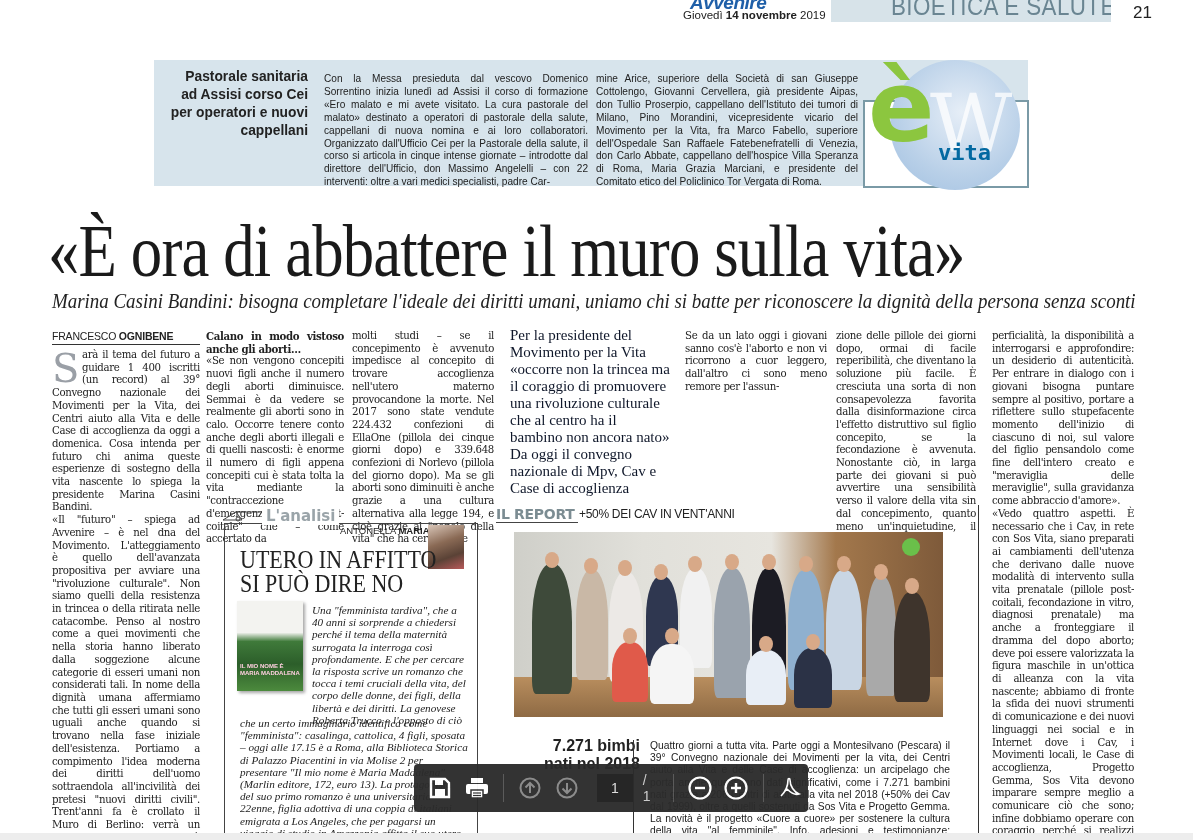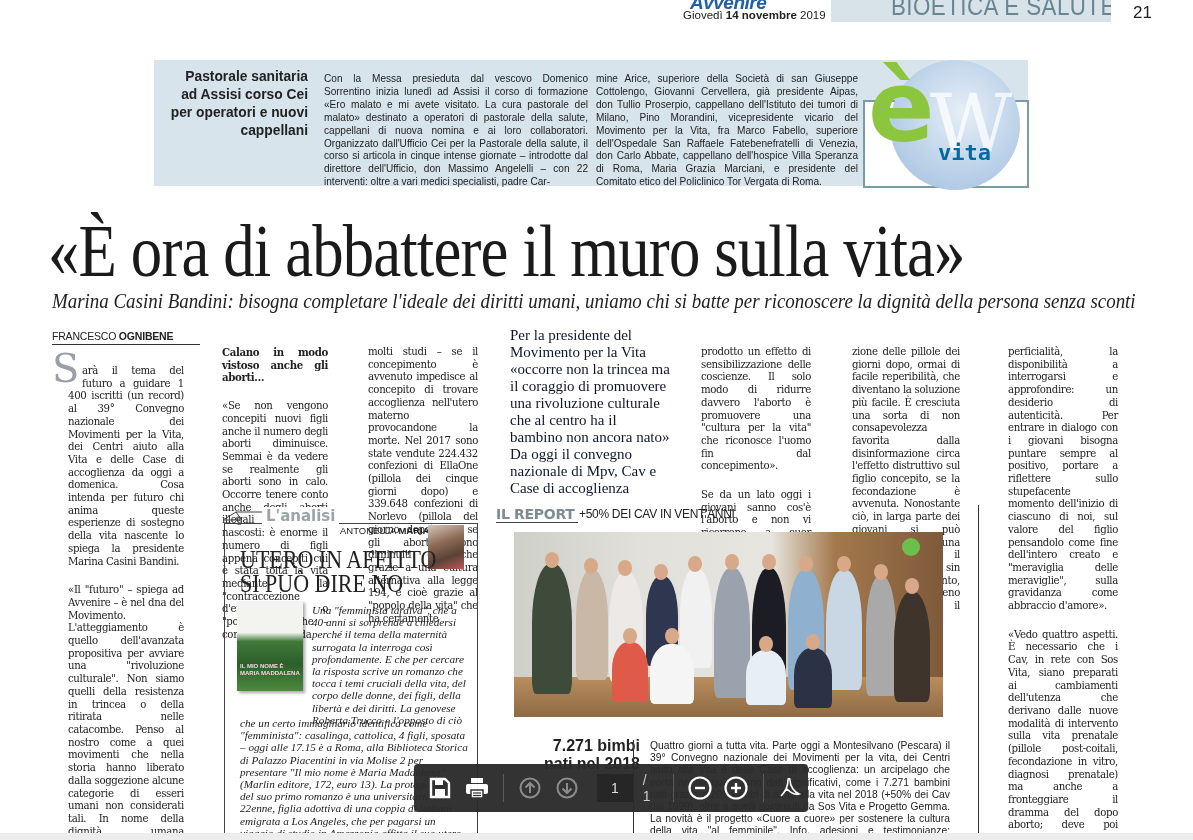--- a/index.html
+++ b/index.html
@@ -28,21 +28,21 @@
   
   .headline { left:48px; top:212px; width:1100px; font-family:"Liberation Serif", serif; font-size:73px; line-height:80px; color:#1a1a1a; letter-spacing:-1px; white-space:nowrap; transform:scaleX(0.86); transform-origin:left top; }
   .subhead { left:52px; top:288px; font-family:"Liberation Serif", serif; font-style:italic; font-size:22px; color:#222; white-space:nowrap; transform:scaleX(0.86); transform-origin:left top; }
 
   
   .byline { left:52px; top:330px; width:148px; font-family:"Liberation Sans", sans-serif; font-size:10.5px; color:#222; border-bottom:1px solid #333; padding-bottom:2px; letter-spacing:-0.2px; }
   .byline b { font-weight:bold; }
 
   
   .col { font-family:"DejaVu Serif", serif; font-size:10.2px; line-height:12.7px; color:#222; text-align:justify; hyphens:auto; letter-spacing:-0.35px; }
-  .col p { margin:16px; }
+  .col p { margin:0; }
   .col .q { font-weight:bold; }
   .c1 { left:52px; top:349px; width:148px; }
   .dropcap { float:left; font-size:40px; line-height:34px; color:#9a9fa6; margin:2px 3px 0 0; font-family:"DejaVu Serif", serif; }
   .c2 { left:206px; top:330px; width:138px; }
   .c3 { left:352px; top:330px; width:142px; }
   .pullquote { left:510px; top:327px; width:160px; font-family:"Liberation Serif", serif; font-size:15px; line-height:17px; color:#0f172a; }
   .c4 { left:685px; top:330px; width:142px; }
   .c5 { left:836px; top:330px; width:140px; }
   .c6 { left:992px; top:330px; width:142px; }
   .vline { width:1px; background:#333; }
@@ -124,21 +124,20 @@
   <p>«Se non vengono concepiti nuovi figli anche il numero degli aborti diminuisce. Semmai è da vedere se realmente gli aborti sono in calo. Occorre tenere conto anche degli aborti illegali e di quelli nascosti: è enorme il numero di figli appena concepiti cui è stata tolta la vita mediante la "contraccezione d'emergenza" o "post-coitale" che – come accertato da</p>
 </div>
 
 <div class="abs col c3">
   <p>molti studi – se il concepimento è avvenuto impedisce al concepito di trovare accoglienza nell'utero materno provocandone la morte. Nel 2017 sono state vendute 224.432 confezioni di EllaOne (pillola dei cinque giorni dopo) e 339.648 confezioni di Norlevo (pillola del giorno dopo). Ma se gli aborti sono diminuiti è anche grazie a una cultura alternativa alla legge 194, e cioè grazie al "popolo della vita" che ha certamente</p>
 </div>
 
 <div class="abs pullquote">Per la presidente del Movimento per la Vita «occorre non la trincea ma il coraggio di promuovere una rivoluzione culturale che al centro ha il bambino non ancora nato» Da oggi il convegno nazionale di Mpv, Cav e Case di accoglienza</div>
 
 <div class="abs col c4">
-  <p>prodotto un effetto di sensibilizzazione delle coscienze. Il solo modo di ridurre davvero l'aborto è promuovere una "cultura per la vita" che riconosce l'uomo fin dal concepimento».</p>
   <p>Se da un lato oggi i giovani sanno cos'è l'aborto e non vi ricorrono a cuor leggero, dall'altro ci sono meno remore per l'assun-</p>
 </div>
 
 <div class="abs col c5">
   <p>zione delle pillole dei giorni dopo, ormai di facile reperibilità, che diventano la soluzione più facile. È cresciuta una sorta di non consapevolezza favorita dalla disinformazione circa l'effetto distruttivo sul figlio concepito, se la fecondazione è avvenuta. Nonostante ciò, in larga parte dei giovani si può avvertire una sensibilità verso il valore della vita sin dal concepimento, quanto meno un'inquietudine, il rifiuto della su-</p>
 </div>
 
 <div class="abs col c6">
   <p>perficialità, la disponibilità a interrogarsi e approfondire: un desiderio di autenticità. Per entrare in dialogo con i giovani bisogna puntare sempre al positivo, portare a riflettere sullo stupefacente momento dell'inizio di ciascuno di noi, sul valore del figlio pensandolo come fine dell'intero creato e "meraviglia delle meraviglie", sulla gravidanza come abbraccio d'amore».</p>
   <p>«Vedo quattro aspetti. È necessario che i Cav, in rete con Sos Vita, siano preparati ai cambiamenti dell'utenza che derivano dalle nuove modalità di intervento sulla vita prenatale (pillole post-coitali, fecondazione in vitro, diagnosi prenatale) ma anche a fronteggiare il dramma del dopo aborto; deve poi essere valorizzata la figura maschile in un'ottica di alleanza con la vita nascente; abbiamo di fronte la sfida dei nuovi strumenti di comunicazione e dei nuovi linguaggi nei social e in Internet dove i Cav, i Movimenti locali, le Case di accoglienza, Progetto Gemma, Sos Vita devono imparare sempre meglio a comunicare ciò che sono; infine dobbiamo operare con coraggio perché si realizzi quella "staffetta generazionale" che faccia incontrare esperienze e novità, perché dalla trasmissione dell'esperienza possa generarsi un futuro carico di speranza per il nostro servizio».</p>

